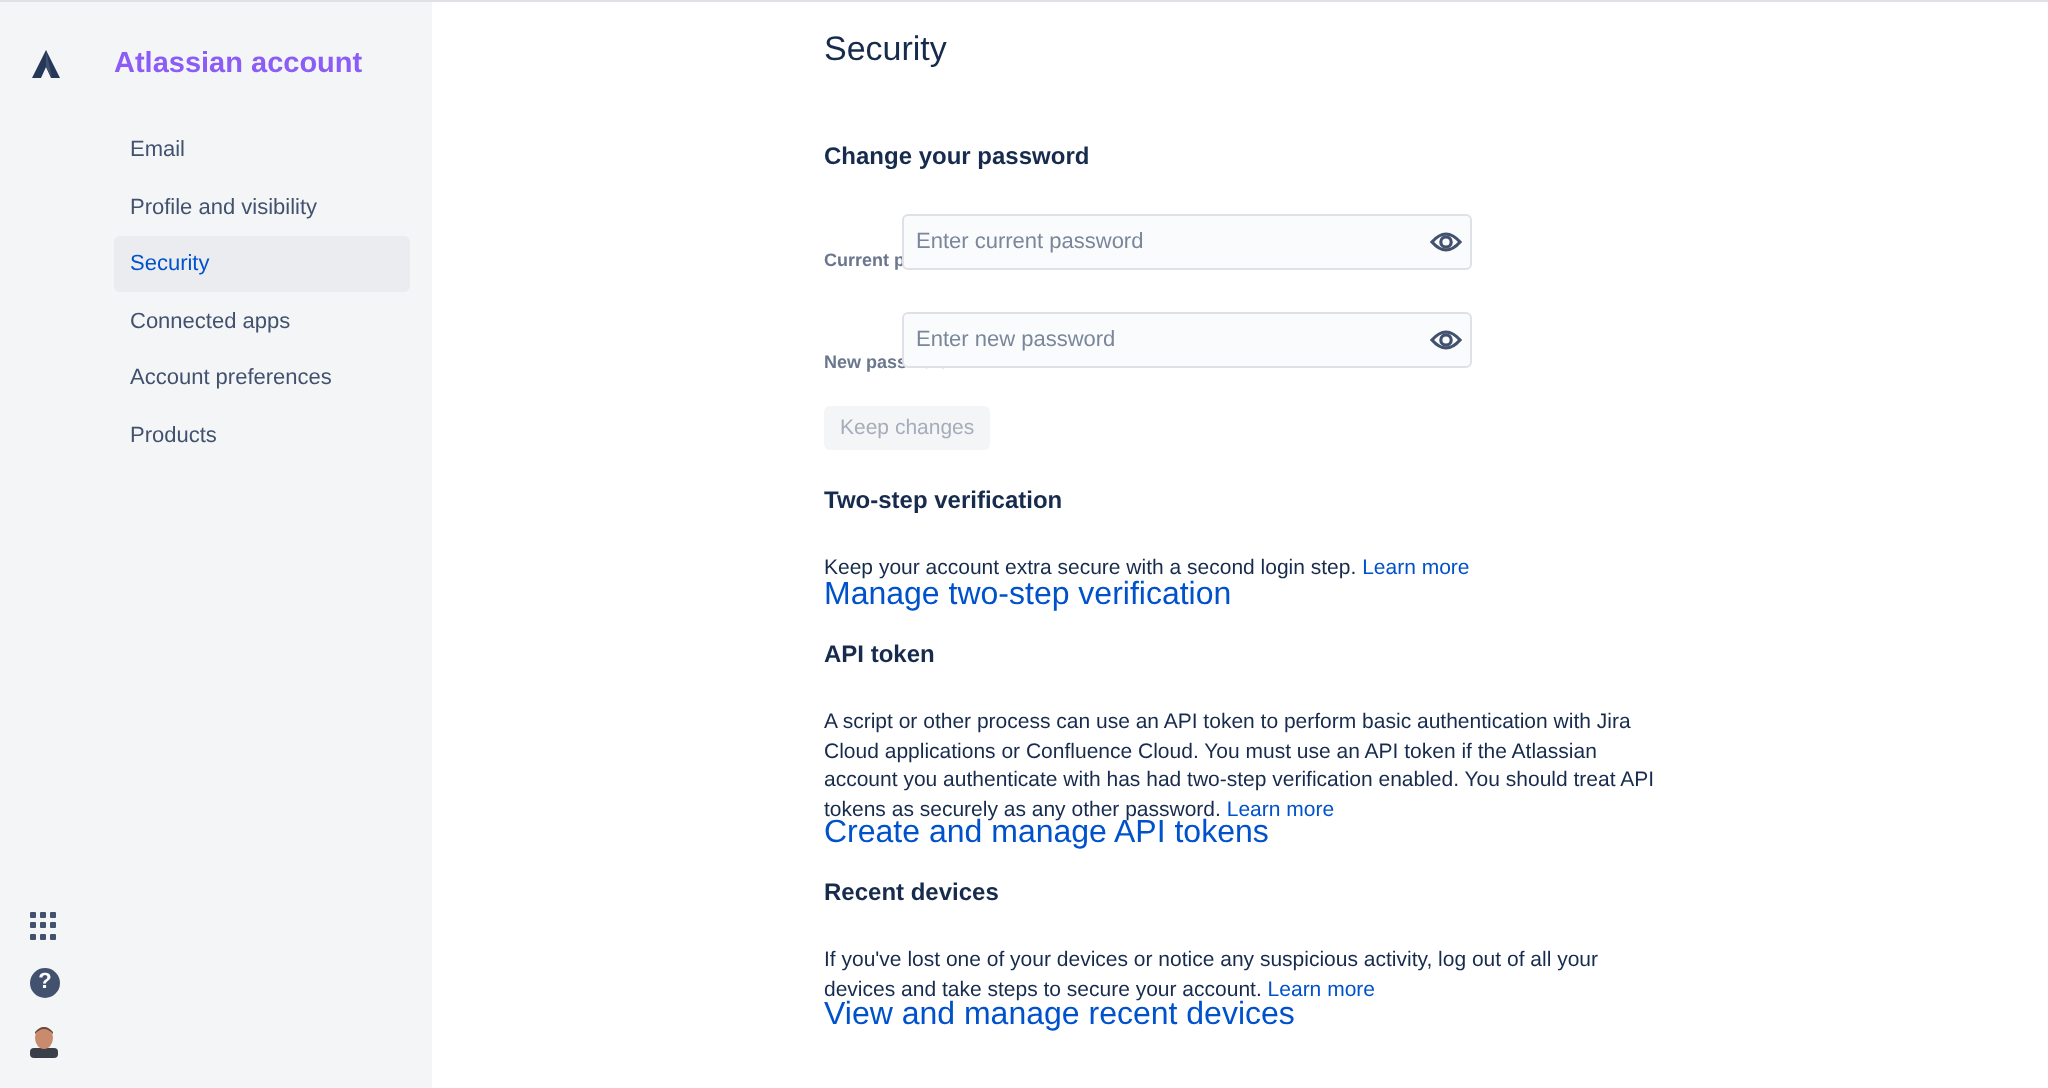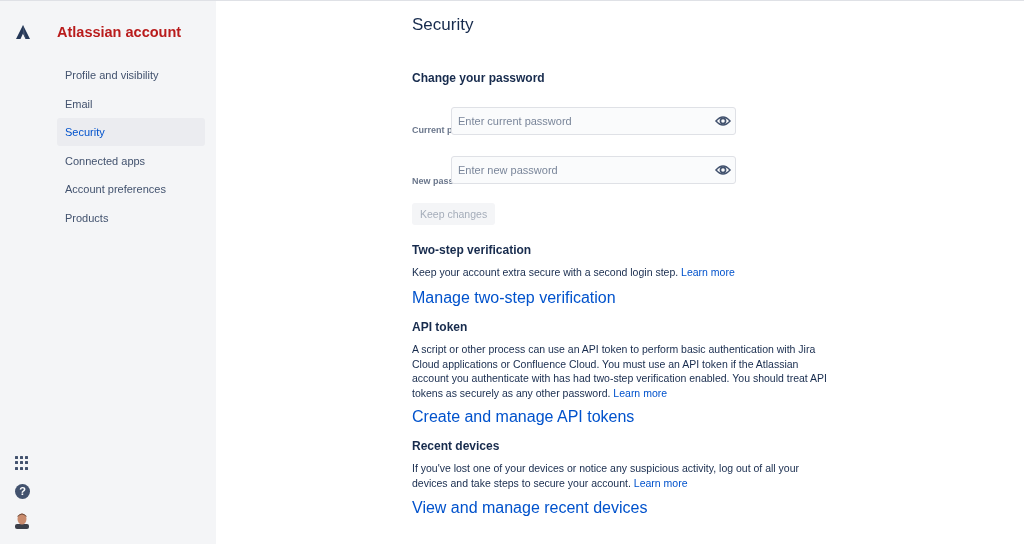--- a/index.html
+++ b/index.html
@@ -11,21 +11,21 @@
     position: relative;
   }
   .top-border { position: absolute; left: 0; top: 0; width: 1024px; height: 1px; background: #dfe1e6; }
   .sidebar {
     position: absolute; left: 0; top: 1px; width: 216px; height: 543px;
     background: #f4f5f7;
   }
   .logo { position: absolute; left: 15px; top: 24px; width: 16px; height: 14px; }
   .brand-title {
     position: absolute; left: 57px; top: 23px;
-    font-size: 14.5px; font-weight: 600; color: #b91c1c;
+    font-size: 14.5px; font-weight: 600; color: #8b5cf6;
   }
   .nav { position: absolute; left: 57px; top: 60px; width: 148px; }
   .nav-item {
     height: 28px; line-height: 28px; padding-left: 8px;
     font-size: 11px; color: #42526e; border-radius: 3px; margin-bottom: 0.5px;
     cursor: pointer;
   }
   .nav-item.active { background: #ebecf0; color: #0052cc; }
   .bottom-icons { position: absolute; left: 15px; }
   .apps-icon { top: 455px; width: 14px; height: 14px; display: grid; grid-template-columns: repeat(3, 3px); gap: 2px; }
@@ -51,39 +51,39 @@
     padding-left: 6px; font-size: 11px; color: #172b4d;
     font-family: "Liberation Sans", sans-serif;
   }
   .field input::placeholder { color: #7a869a; }
   .eye-icon { position: absolute; right: 4px; top: 6px; width: 16px; height: 14px; cursor: pointer; }
   .save-btn {
     position: absolute; top: 203px; left: 0; height: 22px; padding: 0 8px;
     background: #f4f5f7; border: none; border-radius: 3px;
     color: #a5adba; font-size: 10.5px; font-family: "Liberation Sans", sans-serif;
   }
-  .para { position: absolute; font-size: 10.5px; line-height: 14.5px; color: #172b4d; width: 420px; }
+  .para { position: absolute; font-size: 10.5px; line-height: 14.5px; color: #172b4d; width: 420px; margin-top: 12px; }
   .link { color: #0052cc; text-decoration: none; cursor: pointer; }
   .standalone-link { position: absolute; font-size: 16px; color: #0052cc; white-space: nowrap; cursor: pointer; }
 </style>
 </head>
 <body>
 
 <div class="top-border"></div>
 
 <aside class="sidebar">
   <svg class="logo" viewBox="0 0 16 14">
     <path d="M8 0 L15 14 L10.5 14 L8 8.5 L5.5 14 L1 14 Z" fill="#253858"></path>
     <path d="M8 0 L11 14 L8 8.5 Z" fill="#42526e"></path>
   </svg>
   <div class="brand-title">Atlassian account</div>
 
   <nav class="nav">
+    <div class="nav-item">Email</div>
     <div class="nav-item">Profile and visibility</div>
-    <div class="nav-item">Email</div>
     <div class="nav-item active">Security</div>
     <div class="nav-item">Connected apps</div>
     <div class="nav-item">Account preferences</div>
     <div class="nav-item">Products</div>
   </nav>
 
   <div class="bottom-icons apps-icon">
     <span></span>
       <span></span>
       <span></span>

